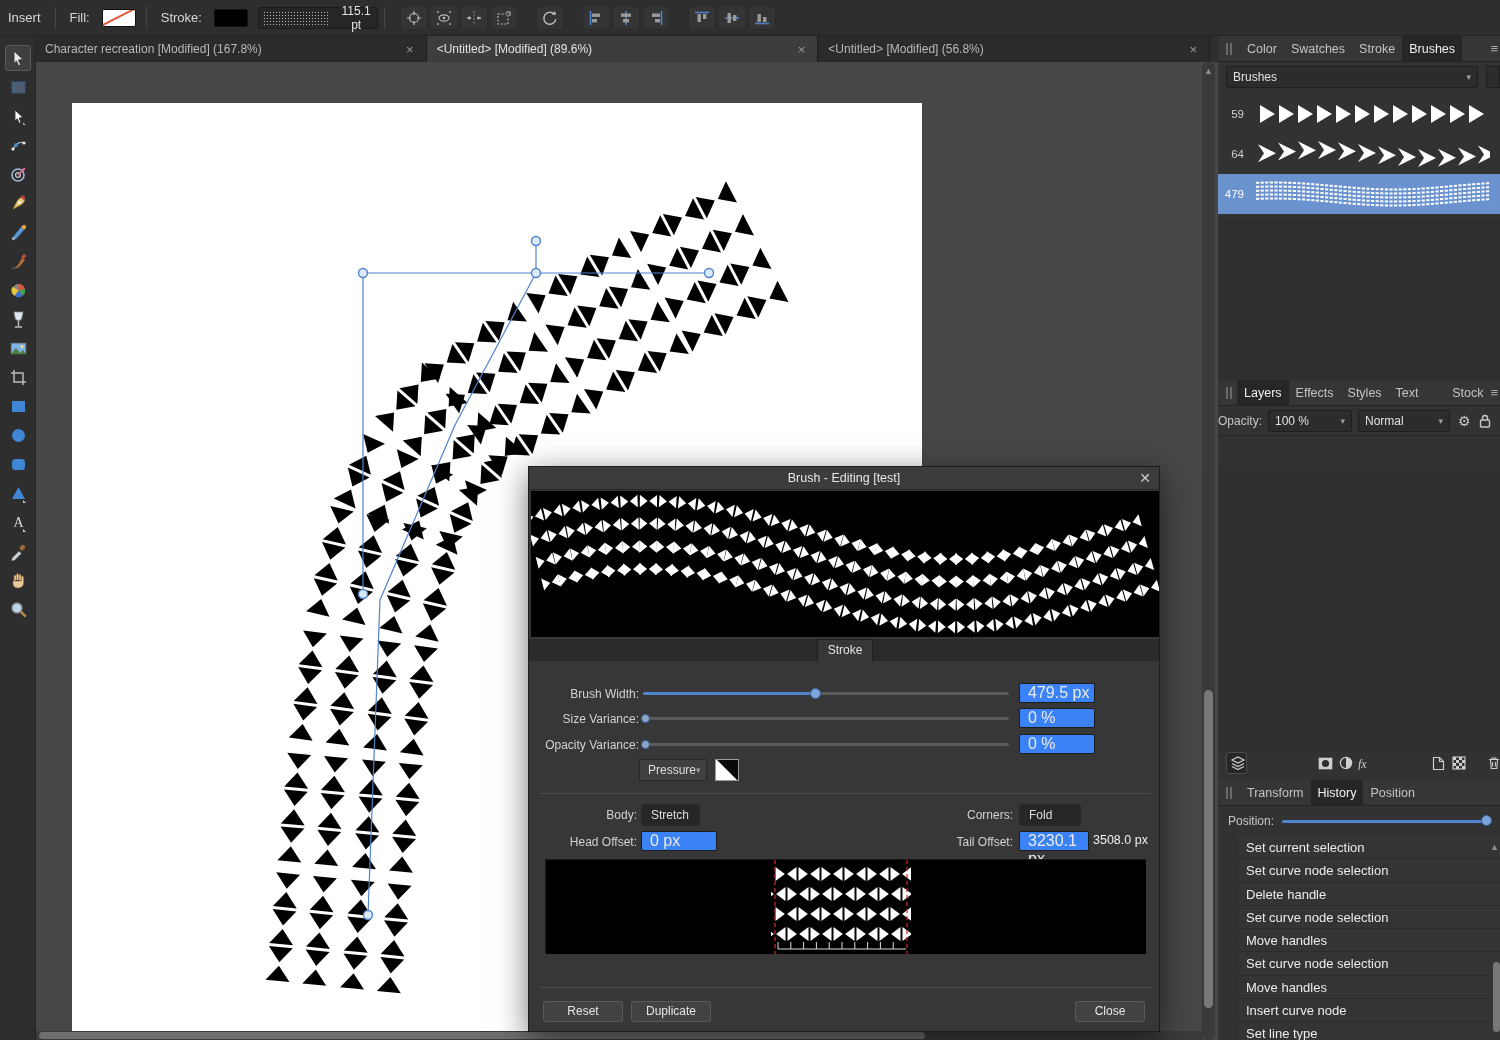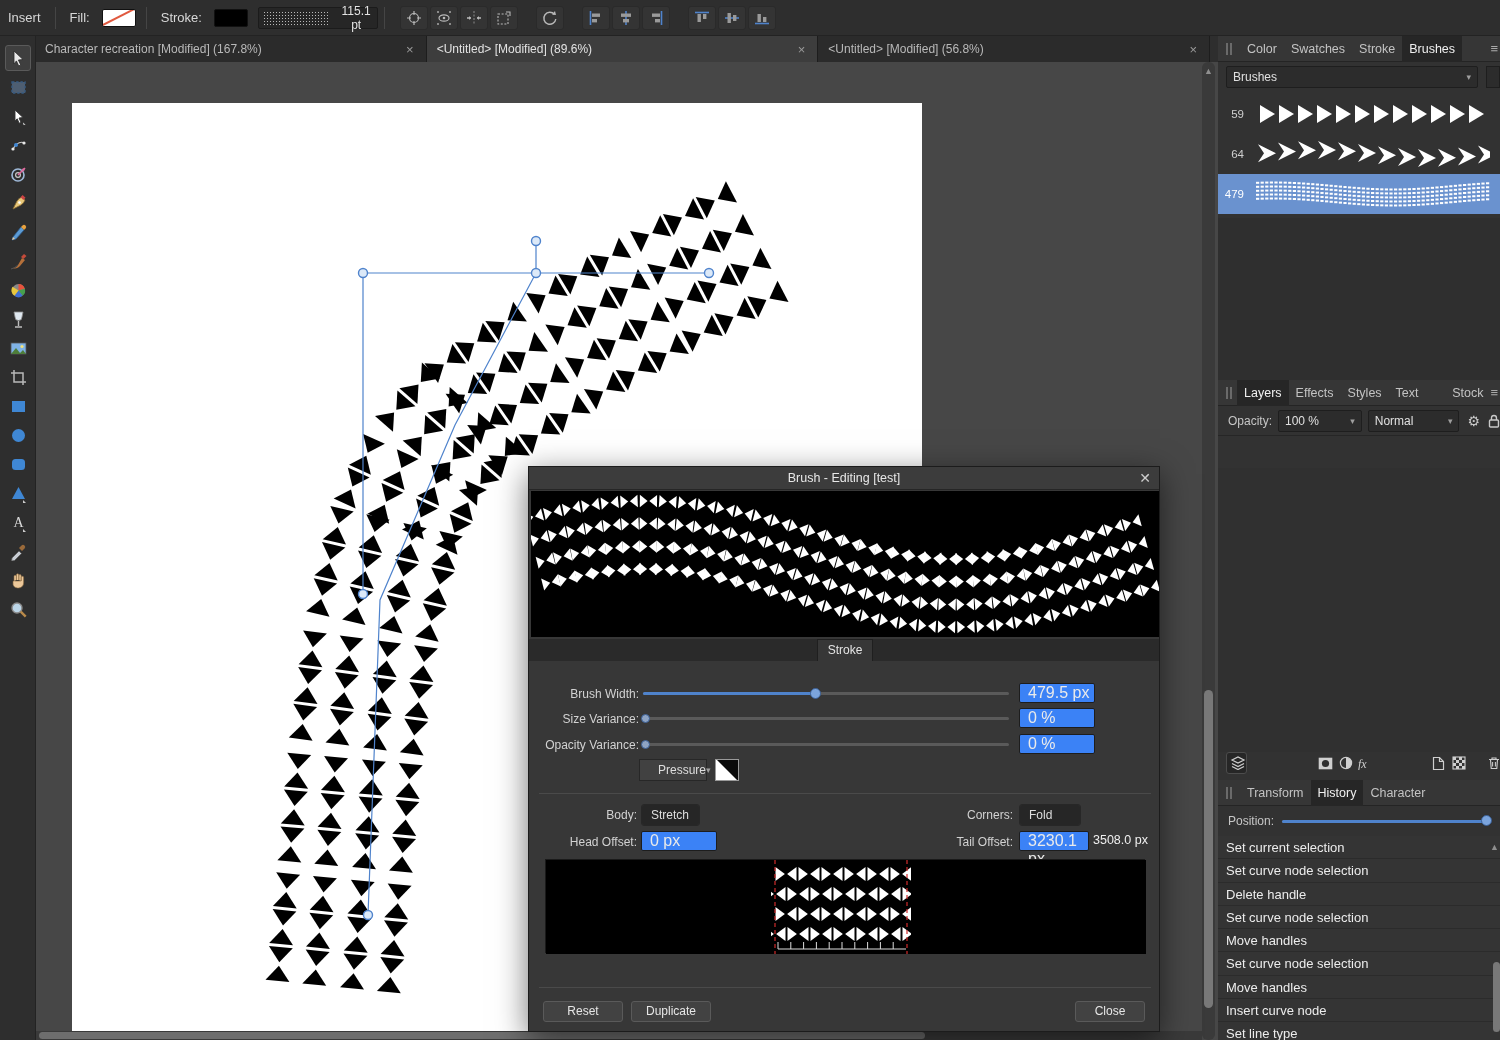--- a/index.html
+++ b/index.html
@@ -109,21 +109,21 @@
   .dlg-field { position:absolute; height:20px; background:#3b82f6; border:1px solid #1d1d1d; border-radius:2px;
     color:#eaeaea; line-height:18px; padding-left:8px; font-size:16px; }
   .seg { position:absolute; display:flex; background:#414141; border:1px solid #272727; border-radius:3px;
     height:22px; overflow:hidden;flex-direction:column; }
   .seg-opt { padding:0 9px; line-height:21px; color:#dedede; font-size:12px; }
   .seg-opt.sel { background:#262626; }
   .dlg-btn { position:absolute; height:21px; background:#424242; border:1px solid #5a5a5a; border-radius:3px;
     color:#e6e6e6; text-align:center; line-height:19px; font-size:12px; }
   .hrule { position:absolute; left:10px; width:612px; height:1px; background:#2a2a2a; border-bottom:1px solid #4a4a4a; }
   #pressure-btn { position:absolute; width:68px; height:22px; background:#414141; border:1px solid #272727;
-    border-radius:0; color:#dedede; display:flex; align-items:center; padding:0 18px; font-size:12px; }
+    border-radius:0; color:#dedede; display:flex; align-items:center; padding:0 8px; font-size:12px; }
   #pressure-ramp { position:absolute; width:24px; height:22px; border:1px solid #9a9a9a;
     background:linear-gradient(45deg,#fff 49%,#0a0a0a 51%); }
   #dlg-prev-bottom { position:absolute; left:16px; top:392px; width:600px; height:94px; background:#000; border:1px solid #1a1a1a; }
 </style>
 </head>
 <body>
 
 <div id="topbar">
   <span class="tb-label">Insert</span>
   <span class="tb-sep"></span>
@@ -921,21 +921,21 @@
           <i></i>
         </span>
       <span class="p-tab active">Layers</span>
         <span class="p-tab">Effects</span>
         <span class="p-tab">Styles</span>
         <span class="p-tab">Text Styles</span>
         <span class="p-tab">Stock</span>
         <span class="p-menu">≡</span>
     </div>
     <div id="opacity-row">
-      <span style="margin-left:10px; color:#c6c6c6;">Opacity:</span>
+      <span style="margin-left:0; color:#c6c6c6;">Opacity:</span>
       <div class="dropdown" style="width:84px; margin-left:6px;">
         <span>100 %</span>
         <span class="caret">▾</span>
       </div>
       <div class="dropdown" style="width:92px; margin-left:6px;">
         <span>Normal</span>
         <span class="caret">▾</span>
       </div>
       <span style="margin-left:8px; color:#c9c9c9; font-size:14px;">⚙</span>
       <svg style="margin-left:8px;" width="12" height="14" viewBox="0 0 12 14">
@@ -990,30 +990,30 @@
     </div>
 
   <div class="abs" style="left:0; top:744px; width:282px; height:260px;">
     <div class="p-header" id="hist-header">
       <span class="grip">
           <i></i>
           <i></i>
         </span>
     <span class="p-tab">Transform</span>
         <span class="p-tab active">History</span>
-        <span class="p-tab">Character</span>
+        <span class="p-tab">Position</span>
       </div>
     <div class="abs" style="left:0; top:26px; width:282px; height:30px; display:flex; align-items:center;">
       <span style="margin-left:10px; color:#c6c6c6;">Position:</span>
       <div class="slider-track" style="flex:1; margin:0 10px 0 8px;">
         <div class="slider-fill" style="width:100%; background:#4f83cc;"></div>
         <div class="slider-thumb" style="right:-2px;"></div>
       </div>
     </div>
-    <div id="history-list" style="top:56px; height:204px;">
+    <div id="history-list" style="top:56px; height:204px;padding-left:20px;">
         <div class="hist-item">Set current selection</div>
         <div class="hist-item">Set curve node selection</div>
         <div class="hist-item">Delete handle</div>
         <div class="hist-item">Set curve node selection</div>
         <div class="hist-item">Move handles</div>
         <div class="hist-item">Set curve node selection</div>
         <div class="hist-item">Move handles</div>
         <div class="hist-item">Insert curve node</div>
         <div class="hist-item">Set line type</div>
       </div>

